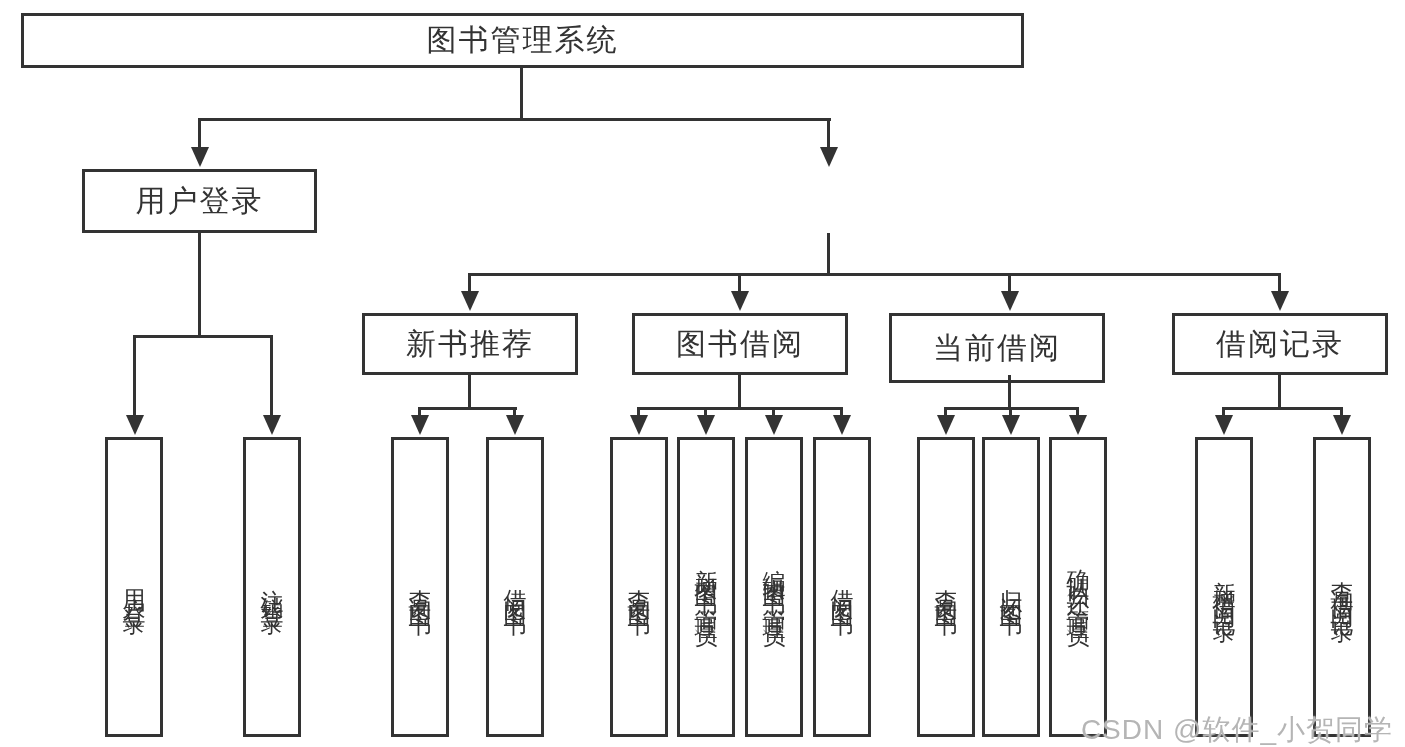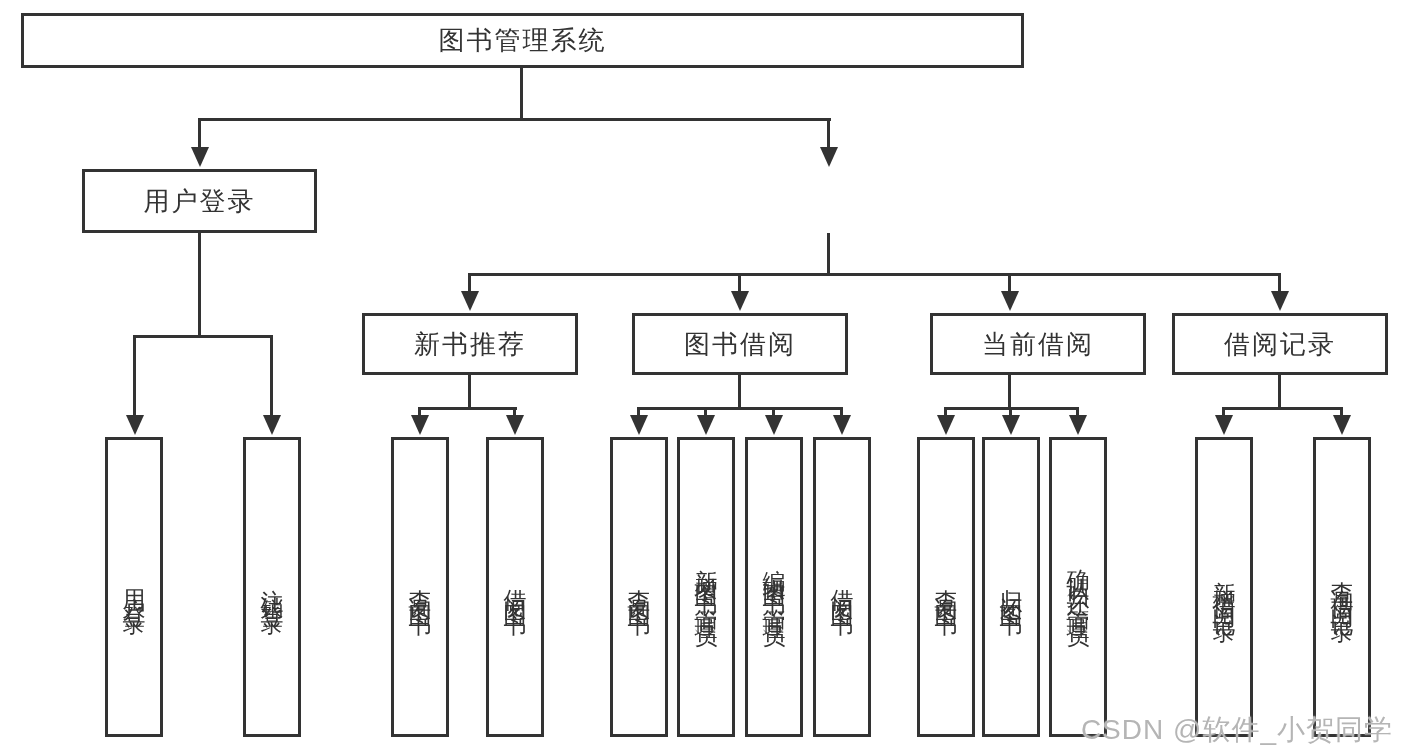--- a/index.html
+++ b/index.html
@@ -16,21 +16,21 @@
     overflow:hidden;
     font-family:"Liberation Sans","DejaVu Sans",sans-serif;
     color:var(--text);
   }
   .node{
     position:absolute;
     box-sizing:border-box;
     border:3px solid var(--line);
     background:#fff;
     display:flex;align-items:center;justify-content:center;
-    font-size:26px;
+    font-size:30px;
     letter-spacing:2px;
     white-space:nowrap;
   }
   .leaf{
     position:absolute;
     box-sizing:border-box;
     border:3px solid var(--line);
     background:#fff;
     width:58px;height:300px;top:437px;
     display:flex;align-items:center;justify-content:center;
@@ -62,21 +62,21 @@
 <body>
 
 <div class="stage">
 
   <div class="node" style="left:21px;top:13px;width:1003px;height:55px">图书管理系统</div>
 
   <div class="node" style="left:82px;top:169px;width:235px;height:64px">用户登录</div>
 
   <div class="node" style="left:362px;top:313px;width:216px;height:62px">新书推荐</div>
   <div class="node" style="left:632px;top:313px;width:216px;height:62px">图书借阅</div>
-  <div class="node" style="left:930px;top:313px;width:216px;height:62px">当前借阅</div>
+  <div class="node" style="left:889px;top:313px;width:216px;height:70px">当前借阅</div>
   <div class="node" style="left:1172px;top:313px;width:216px;height:62px">借阅记录</div>
 
   <div class="leaf" style="left:105px">用户登录</div>
   <div class="leaf" style="left:243px">注销登录</div>
   <div class="leaf" style="left:391px">查询图书</div>
   <div class="leaf" style="left:486px">借阅图书</div>
   <div class="leaf" style="left:610px">查询图书</div>
   <div class="leaf" style="left:677px">新增图书（管理员）</div>
   <div class="leaf" style="left:745px">编辑图书（管理员）</div>
   <div class="leaf" style="left:813px">借阅图书</div>

